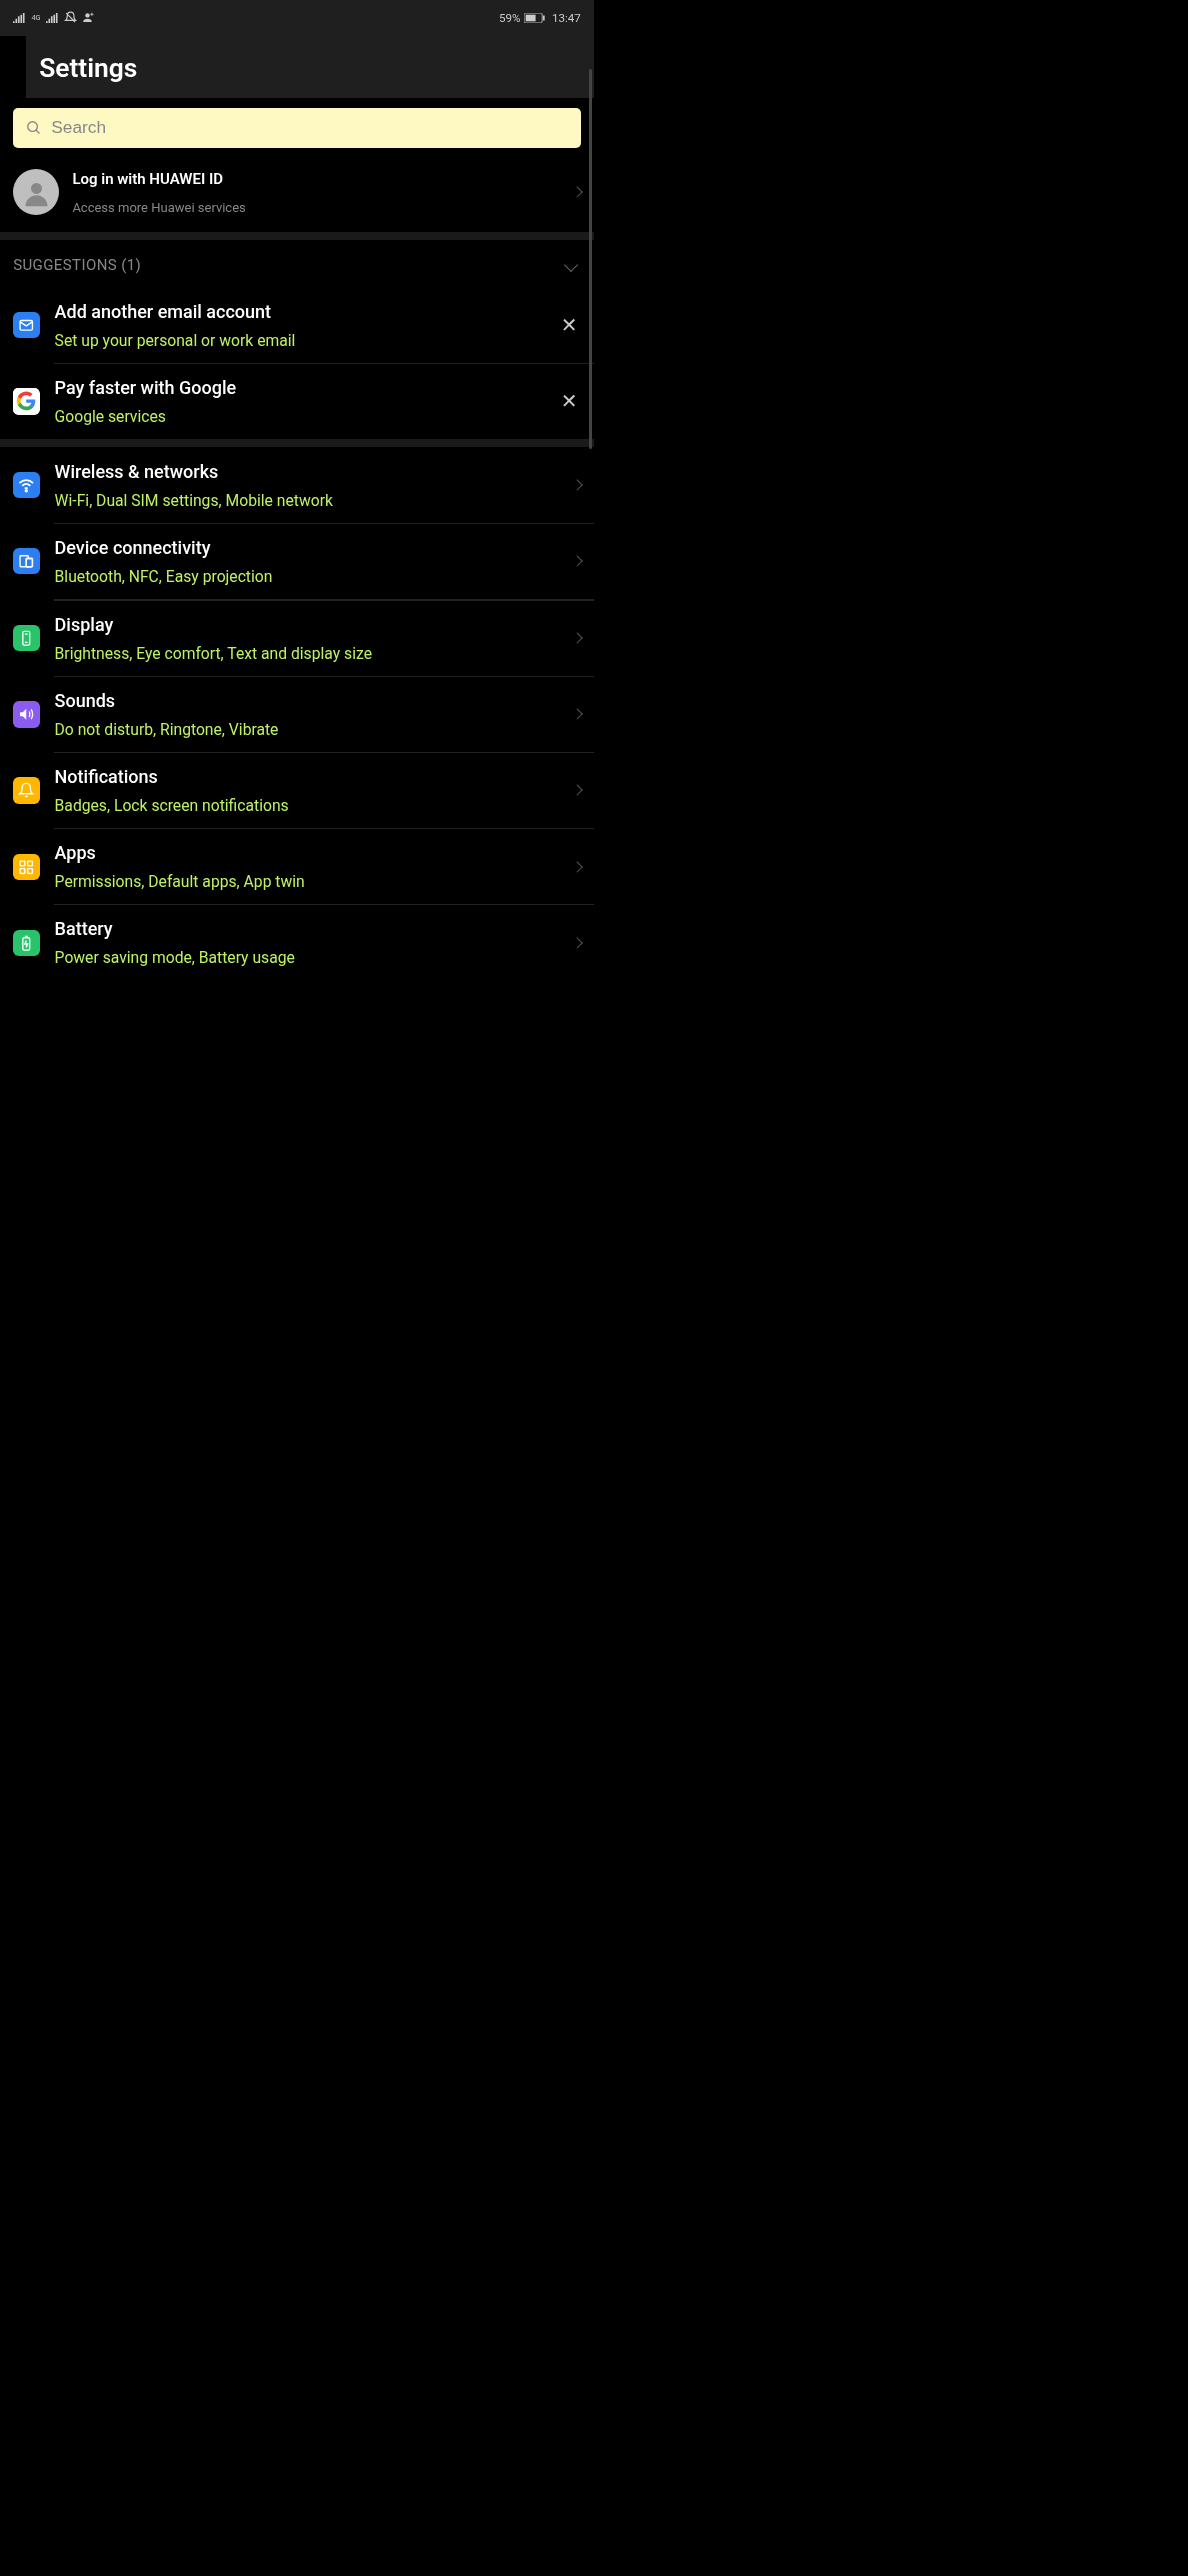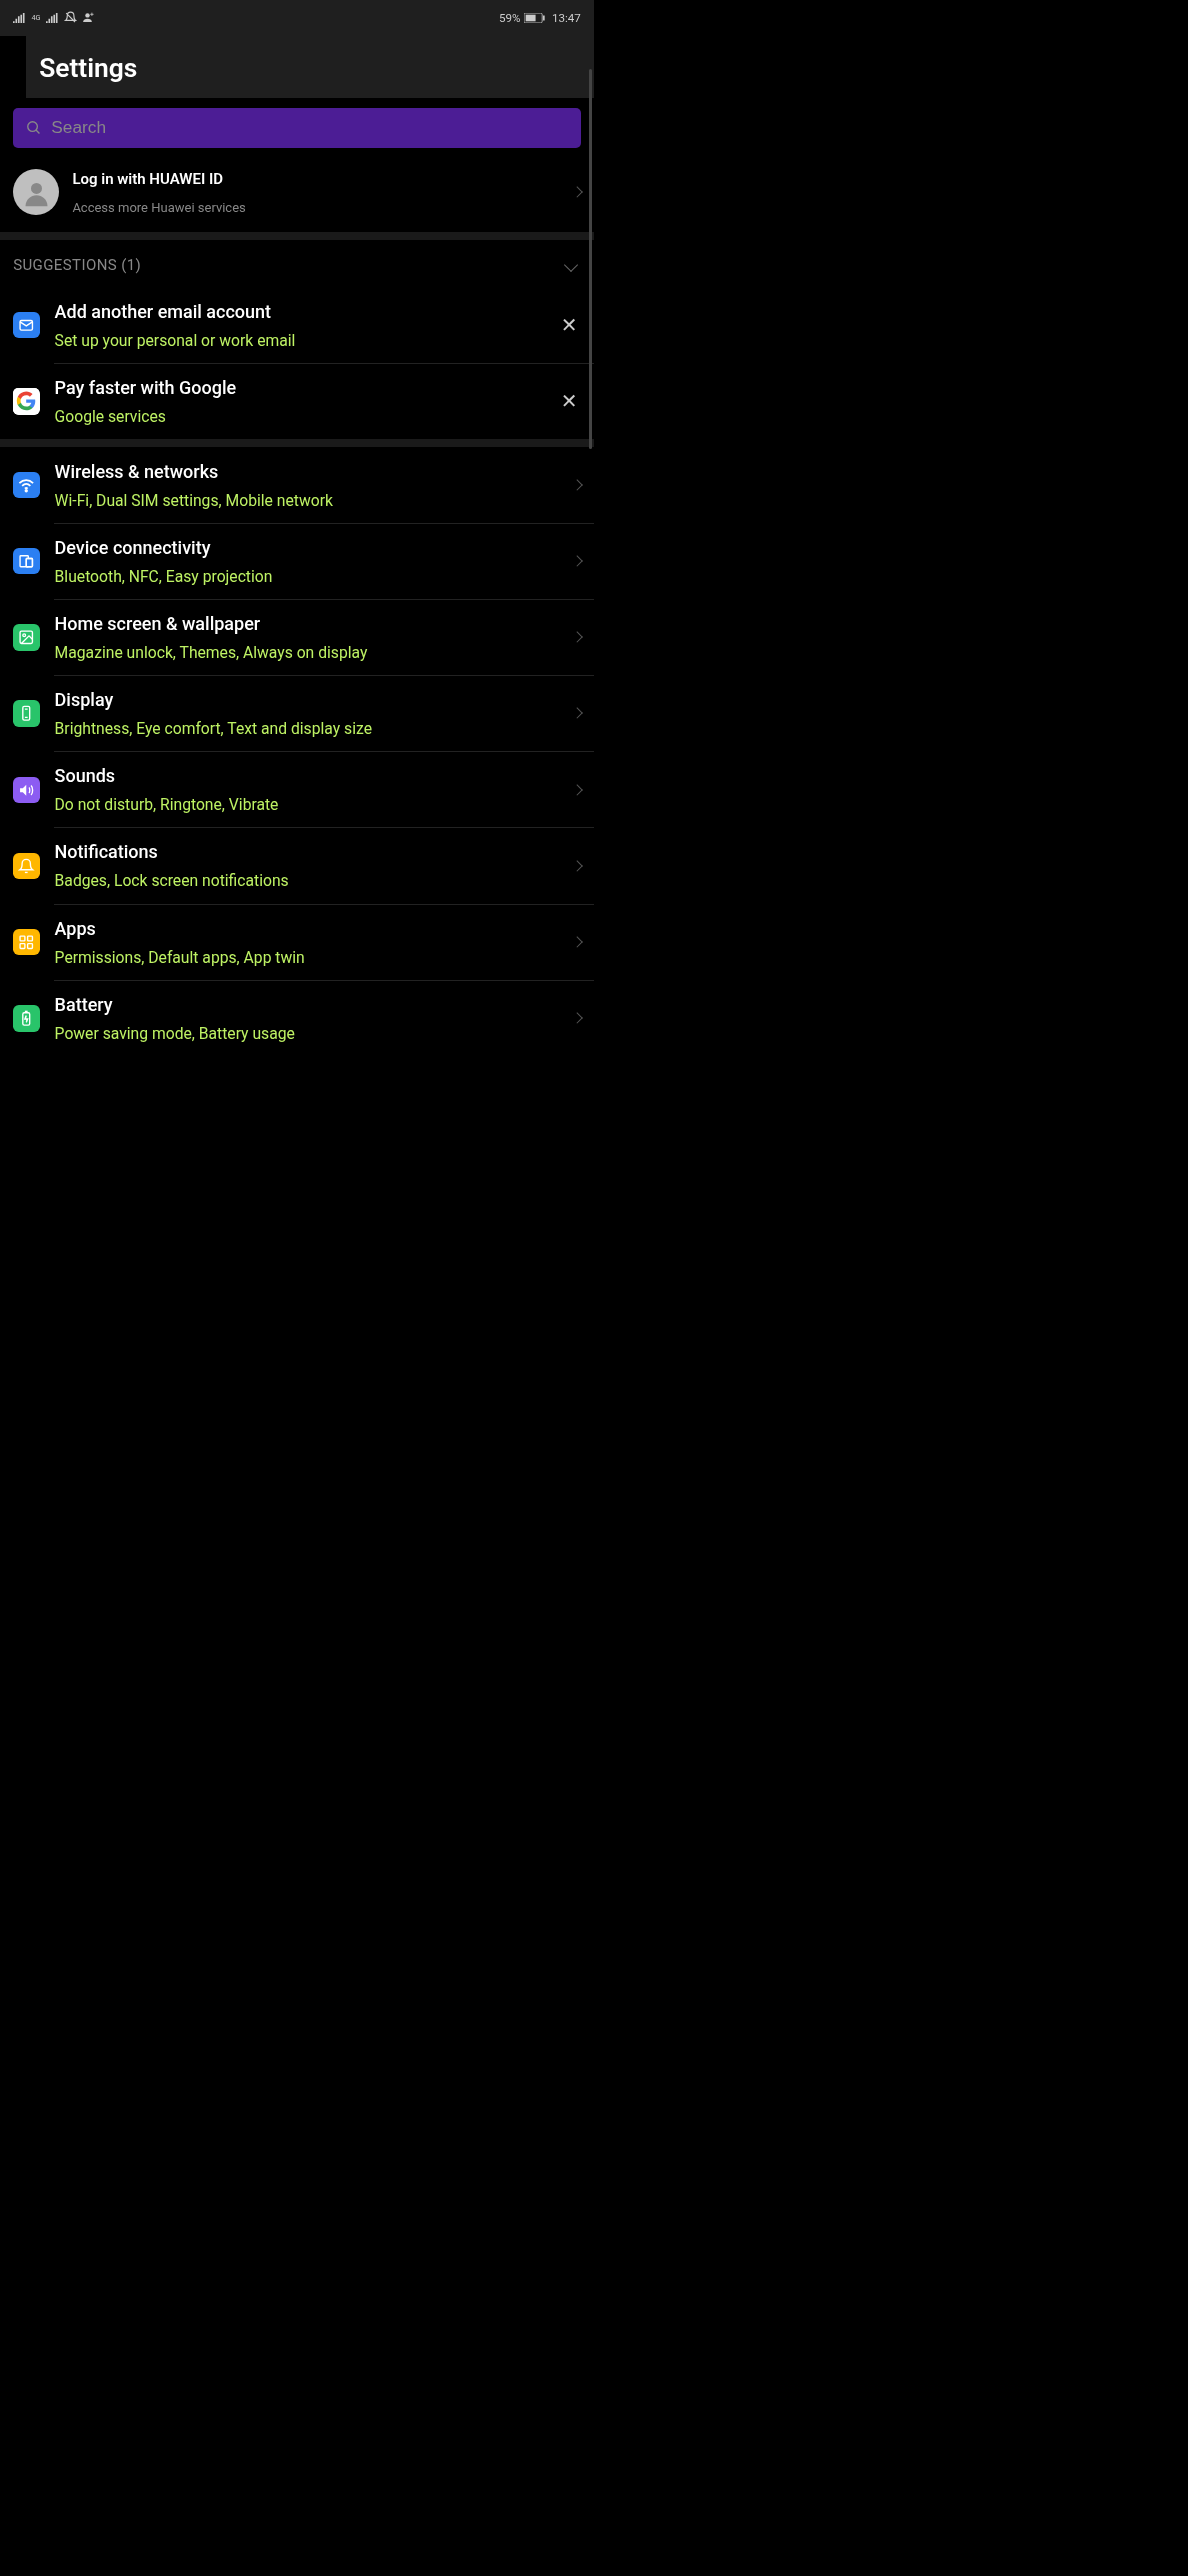--- a/index.html
+++ b/index.html
@@ -34,21 +34,21 @@
     font-weight: 600;
     color: #fff;
   }
   .content {
     background: #000;
   }
   .search-wrap {
     padding: 10px 13.2px;
   }
   .search-box {
-    background: #4c1d95;
+    background: #fef9c3;
     border-radius: 5px;
     height: 40px;
     display: flex;
     align-items: center;
     padding: 0 11.6px;
     gap: 10px;
   }
   .search-box input {
     background: transparent;
     border: none;
@@ -294,34 +294,20 @@
         </svg>
     </div>
     <div class="row-body">
       <div class="row-title">Device connectivity</div>
       <div class="row-sub">Bluetooth, NFC, Easy projection</div>
     </div>
     <div class="chevron"></div>
   </div>
   <div class="divider"></div>
 
-  <div class="setting-row">
-    <div class="row-icon ic-green">
-      <svg width="16.5" height="16.5" viewBox="0 0 24 24" fill="none" stroke="#fff" stroke-width="2">
-          <rect x="3" y="3" width="18" height="18" rx="2"></rect>
-          <circle cx="9" cy="9" r="2"></circle>
-          <path d="M21 15l-5-5L5 21"></path>
-        </svg>
-    </div>
-    <div class="row-body">
-      <div class="row-title">Home screen &amp; wallpaper</div>
-      <div class="row-sub">Magazine unlock, Themes, Always on display</div>
-    </div>
-    <div class="chevron"></div>
-  </div>
   <div class="divider"></div>
 
   <div class="setting-row">
     <div class="row-icon ic-green">
       <svg width="16.5" height="16.5" viewBox="0 0 24 24" fill="none" stroke="#fff" stroke-width="2">
           <rect x="7" y="2" width="10" height="20" rx="2"></rect>
           <path d="M10 6h4M10 18h4"></path>
         </svg>
     </div>
     <div class="row-body">

